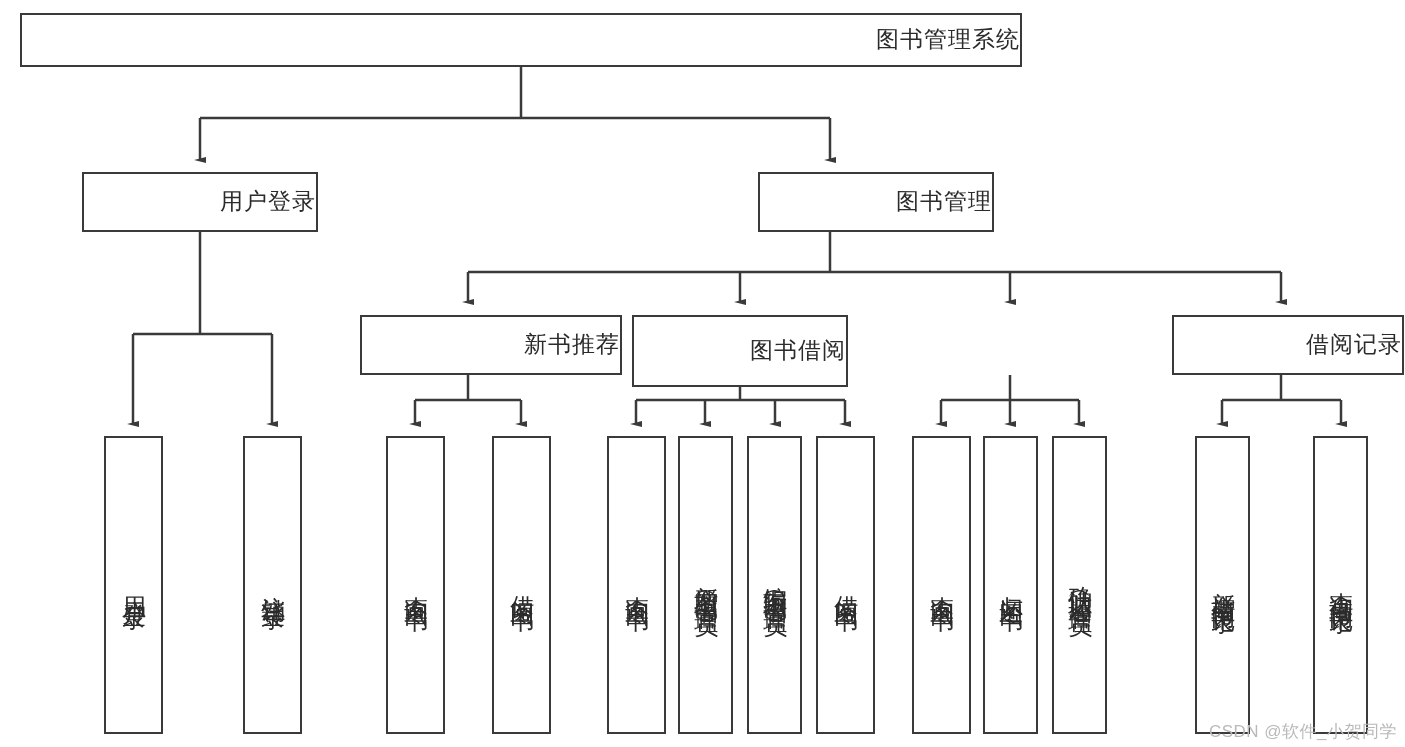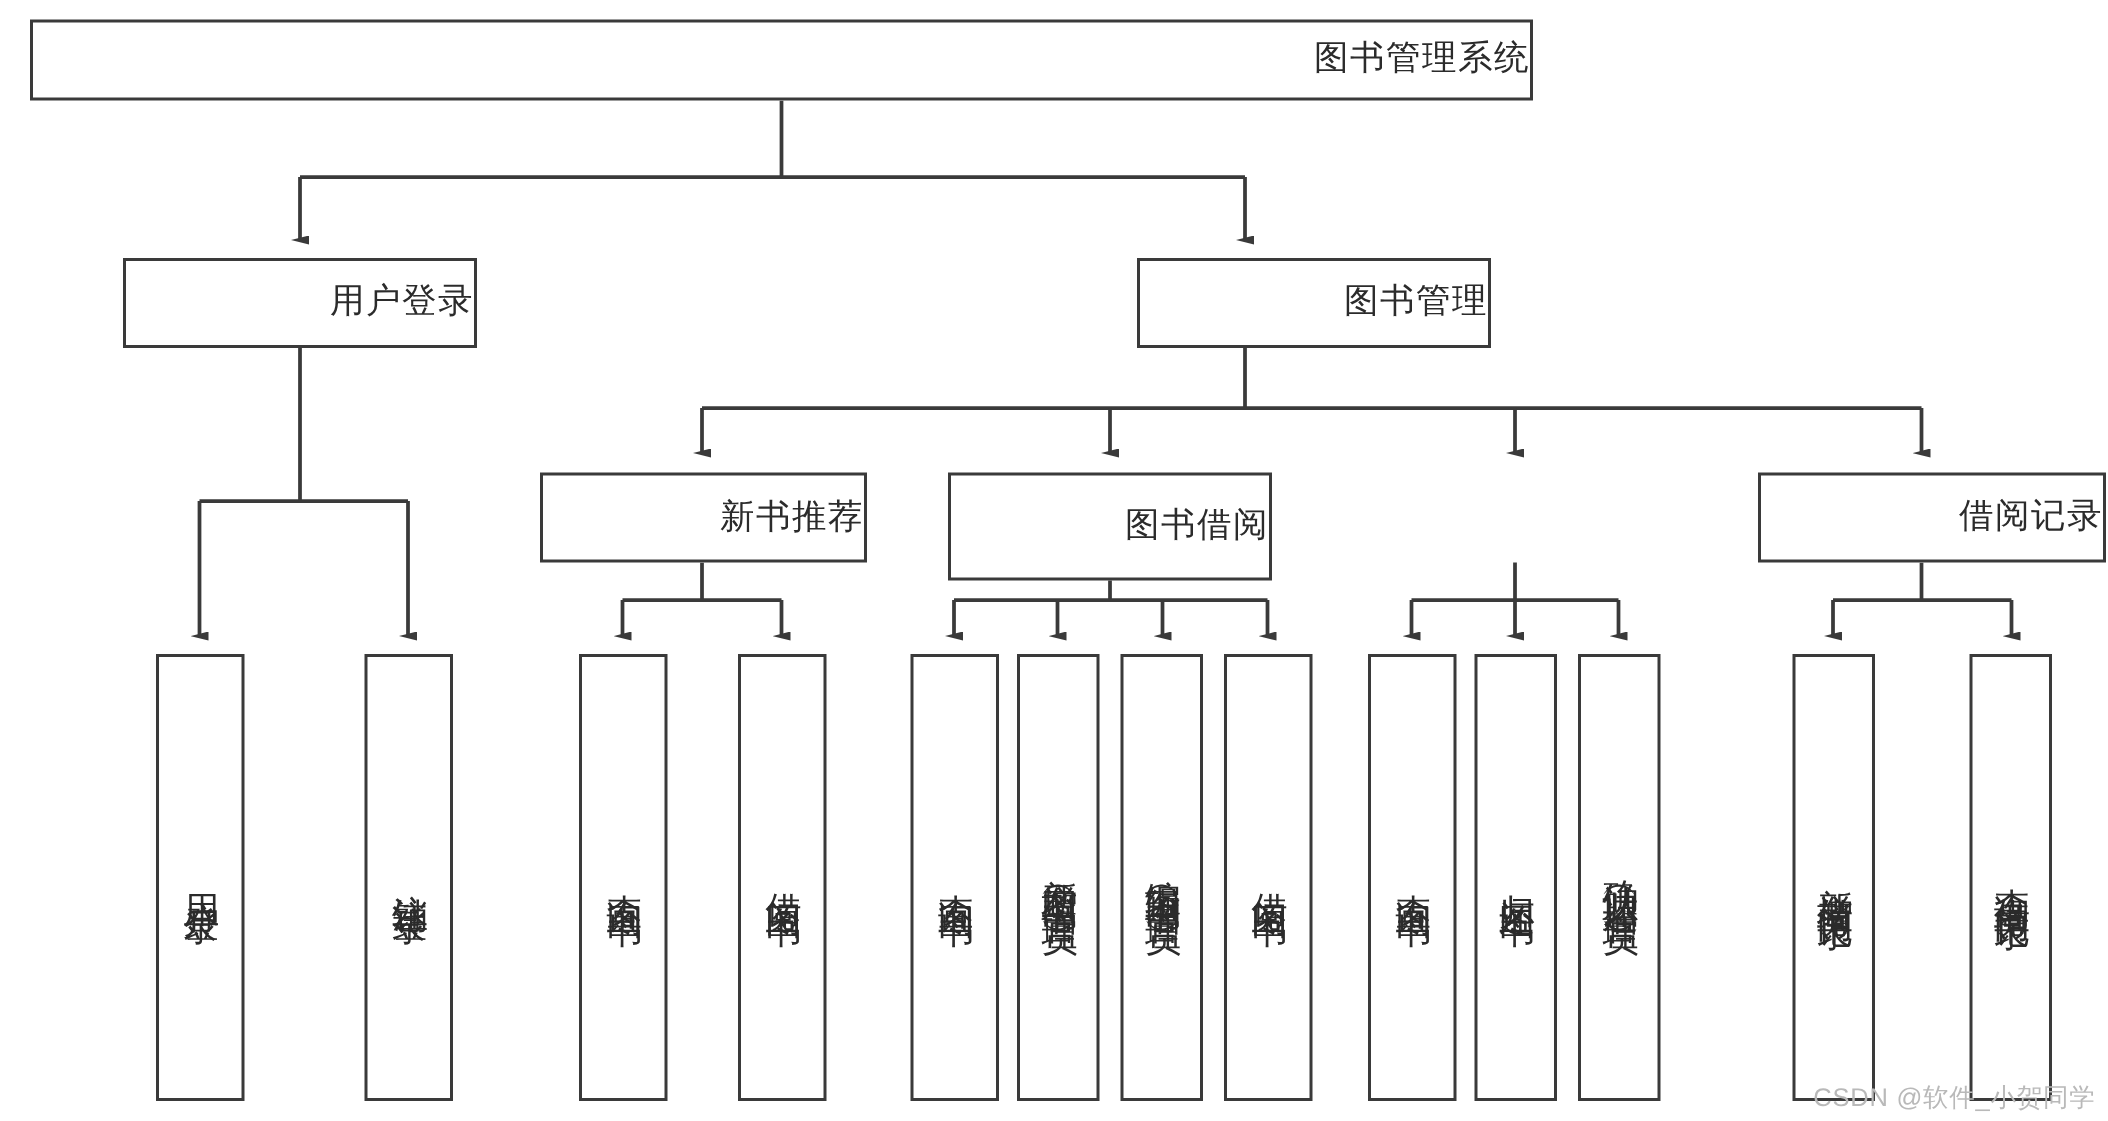--- a/index.html
+++ b/index.html
@@ -128,21 +128,21 @@
     <span class="label">图书管理系统</span>
   </div>
 
   <div class="node horizontal" style="left:82px; top:172px; width:236px; height:60px;">
     <span class="label">用户登录</span>
   </div>
   <div class="node horizontal" style="left:712px; top:172px; width:236px; height:60px;margin-left:46px;">
     <span class="label">图书管理</span>
   </div>
 
-  <div class="node horizontal" style="left:360px; top:315px; width:218px; height:60px;font-family:Liberation Serif, serif;">
+  <div class="node horizontal" style="left:360px; top:315px; width:262px; height:60px;">
     <span class="label">新书推荐</span>
   </div>
   <div class="node horizontal" style="left:632px; top:315px; width:216px; height:72px;">
     <span class="label">图书借阅</span>
   </div>
   <div class="node horizontal" style="left:1172px; top:315px; width:232px; height:60px;">
     <span class="label">借阅记录</span>
   </div>
 
   <div class="node vertical" style="left:104px; top:436px; width:59px; height:298px;">

